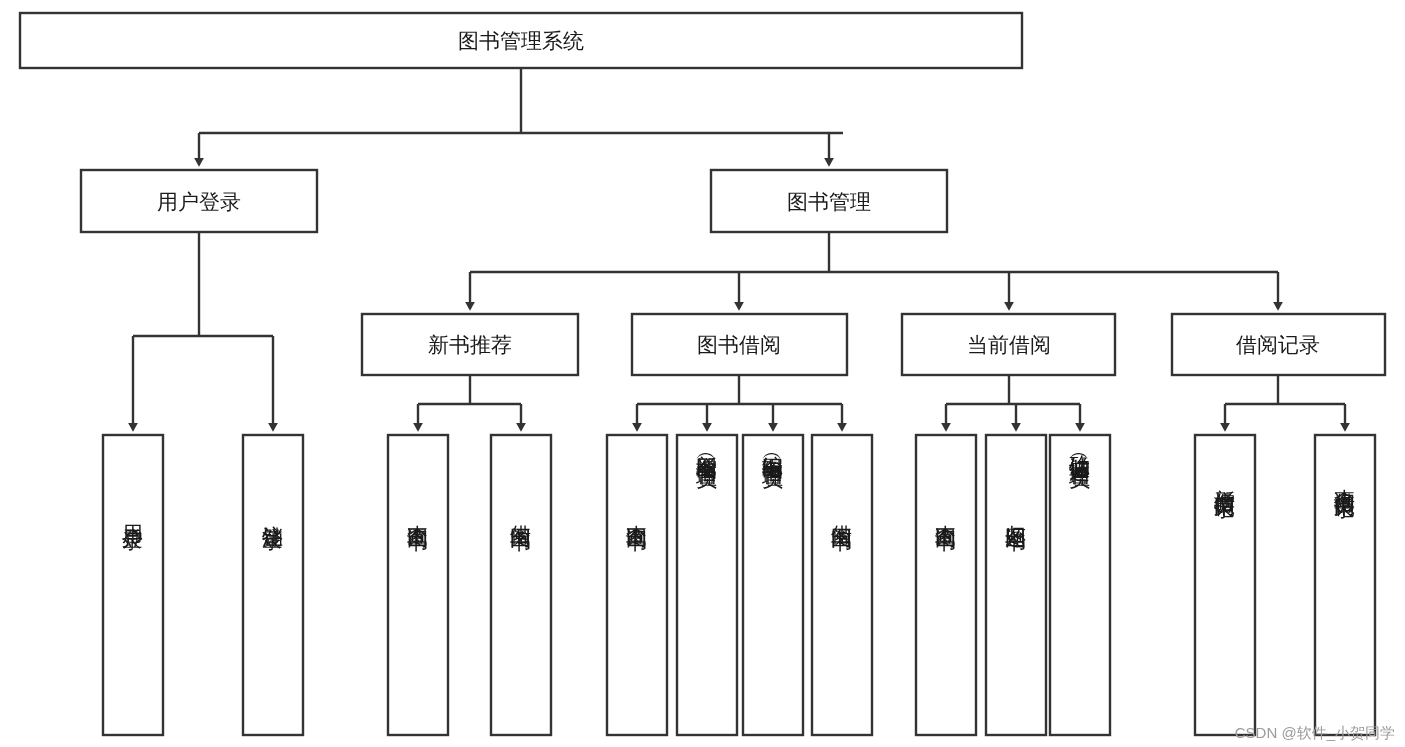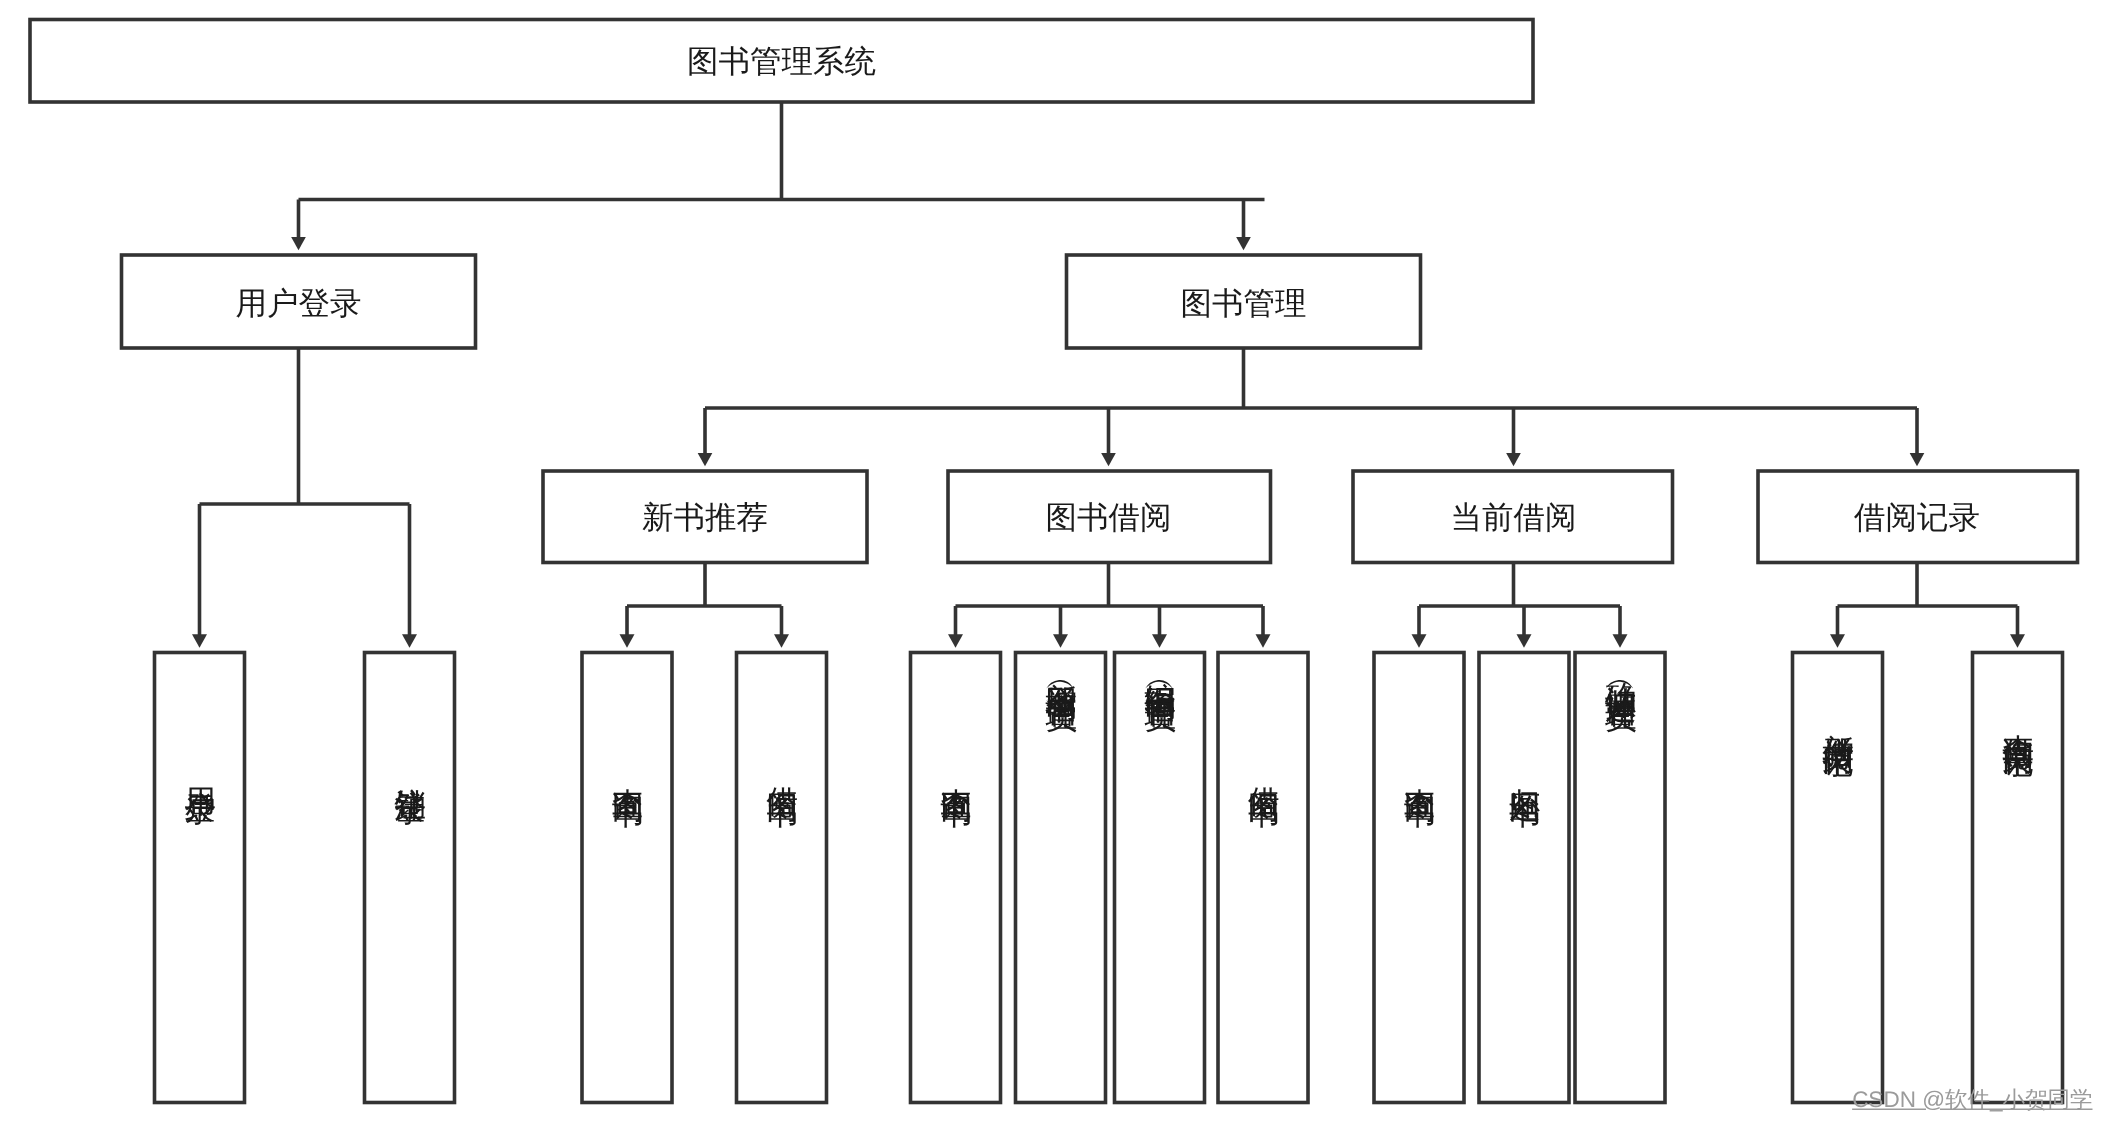--- a/index.html
+++ b/index.html
@@ -16,21 +16,20 @@
   }
   .node-text.h{font-size:21px;}
   .node-text.v{font-size:21px;writing-mode:vertical-rl;text-orientation:upright;letter-spacing:2px;}
   .edge{stroke:#333333;stroke-width:2.4;fill:none;}
   .arrowhead{fill:#333333;}
   .watermark{
     position:absolute;right:10px;bottom:4px;
     font-size:15px;color:#9b9b9b;
     font-family:"Liberation Sans","DejaVu Sans",sans-serif;
     white-space:nowrap;
-    text-decoration:underline;
   }
 </style>
 </head>
 <body>
 
 <svg id="diagram" viewBox="0 0 1405 747">
   <defs>
     <marker id="arw" markerWidth="12" markerHeight="12" refX="4.2" refY="5" orient="auto" markerUnits="userSpaceOnUse">
       <path d="M0,0 L9,5 L0,10 z" class="arrowhead"></path>
     </marker>

